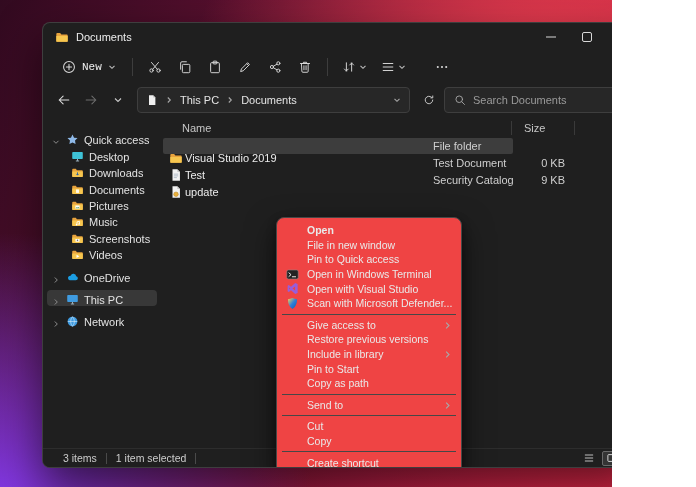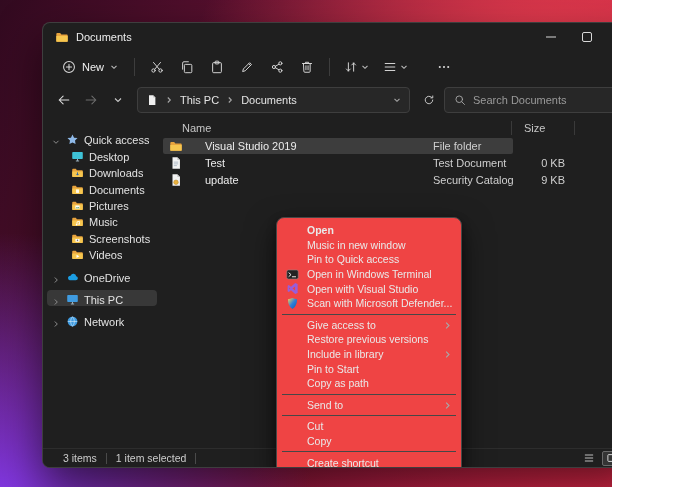--- a/index.html
+++ b/index.html
@@ -22,21 +22,21 @@
     font-size:11px;
   }
 
   
   .titlebar { display:flex; align-items:center; height:28px; padding-left:12px; }
   .titlebar .title { margin-left:7px; font-size:11px; color:#ededed; }
   .win-controls { margin-left:auto; display:flex; height:100%; }
   .win-btn { width:36px; height:100%; display:flex; align-items:center; justify-content:center; color:#d8d8d8; }
 
   
-  .toolbar { display:flex; align-items:center; height:32px; padding:0 10px; }
+  .toolbar { display:flex; align-items:center; height:32px; padding:0 10px;font-family:Liberation Mono, monospace; }
   .tb-new { display:flex; align-items:center; gap:6px; height:26px; padding:0 9px; border-radius:4px; color:#efefef; }
   .tb-btn { width:30px; height:26px; display:flex; align-items:center; justify-content:center; border-radius:4px; color:#d9d9d9; }
   .tb-combo { display:flex; align-items:center; gap:3px; height:26px; padding:0 7px; border-radius:4px; }
   .tb-sep { width:1px; height:18px; background:#3d3d3d; margin:0 7px; }
   .icon14 { width:14px; height:14px; display:block; }
   .icon12 { width:12px; height:12px; display:block; }
   .icon10 { width:10px; height:10px; display:block; }
   .chev8 { width:8px; height:8px; display:block; }
 
   
@@ -71,21 +71,21 @@
   .sicon { width:13px; height:13px; flex:none; display:block; }
 
   .main { flex:1; position:relative; padding-top:2px; }
   .col-headers { position:relative; height:19px; color:#c6c6c6; }
   .col-name { position:absolute; left:21px; top:3px; }
   .col-size { position:absolute; left:363px; top:3px; }
   .col-vline { position:absolute; top:2px; width:1px; height:14px; background:#3a3a3a; }
 
   .file-row { position:relative; height:17px; }
   .file-row .hl { position:absolute; left:2px; top:0; width:350px; height:16px; background:#3d3d3d; border-radius:2px; }
-  .f-name { position:absolute; left:8px; top:1px; display:flex; align-items:center; gap:22px; color:#ececec; }
+  .f-name { position:absolute; left:8px; top:13px; display:flex; align-items:center; gap:2px; color:#ececec; }
   .f-type { position:absolute; left:272px; top:2px; color:#cfcfcf; white-space:nowrap; }
   .f-size { position:absolute; left:330px; top:2px; width:74px; text-align:right; color:#cfcfcf; }
   .ficon { width:14px; height:14px; display:block; }
 
   
   .context-menu {
     position:absolute; left:233px; top:100px; width:186px; z-index:10;
     background:#ef4444; border:1px solid #474747; border-radius:8px;
     box-shadow:0 12px 30px rgba(0,0,0,.55), 0 3px 9px rgba(0,0,0,.4);
     padding:5px 0; font-size:10.5px;
@@ -434,21 +434,21 @@
           <span class="f-type">Security Catalog</span>
           <span class="f-size">9 KB</span>
         </div>
       </div>
 
       <div class="context-menu">
         <div class="menu-item bold">
             <span>Open</span>
           </div>
         <div class="menu-item">
-            <span>Music in new window</span>
+            <span>File in new window</span>
           </div>
         <div class="menu-item">
             <span>Pin to Quick access</span>
           </div>
         <div class="menu-item">
           <svg class="mi-icon" viewBox="0 0 16 16">
               <rect x="1" y="2.5" width="14" height="11" rx="2" fill="#222" stroke="#8a8a8a" stroke-width=".7"></rect>
               <path d="M3.6 6l2.6 2.2-2.6 2.2" fill="none" stroke="#fff" stroke-width="1.1" stroke-linecap="round" stroke-linejoin="round"></path>
               <path d="M7.8 10.8h4" stroke="#fff" stroke-width="1.1" stroke-linecap="round"></path>
             </svg>

